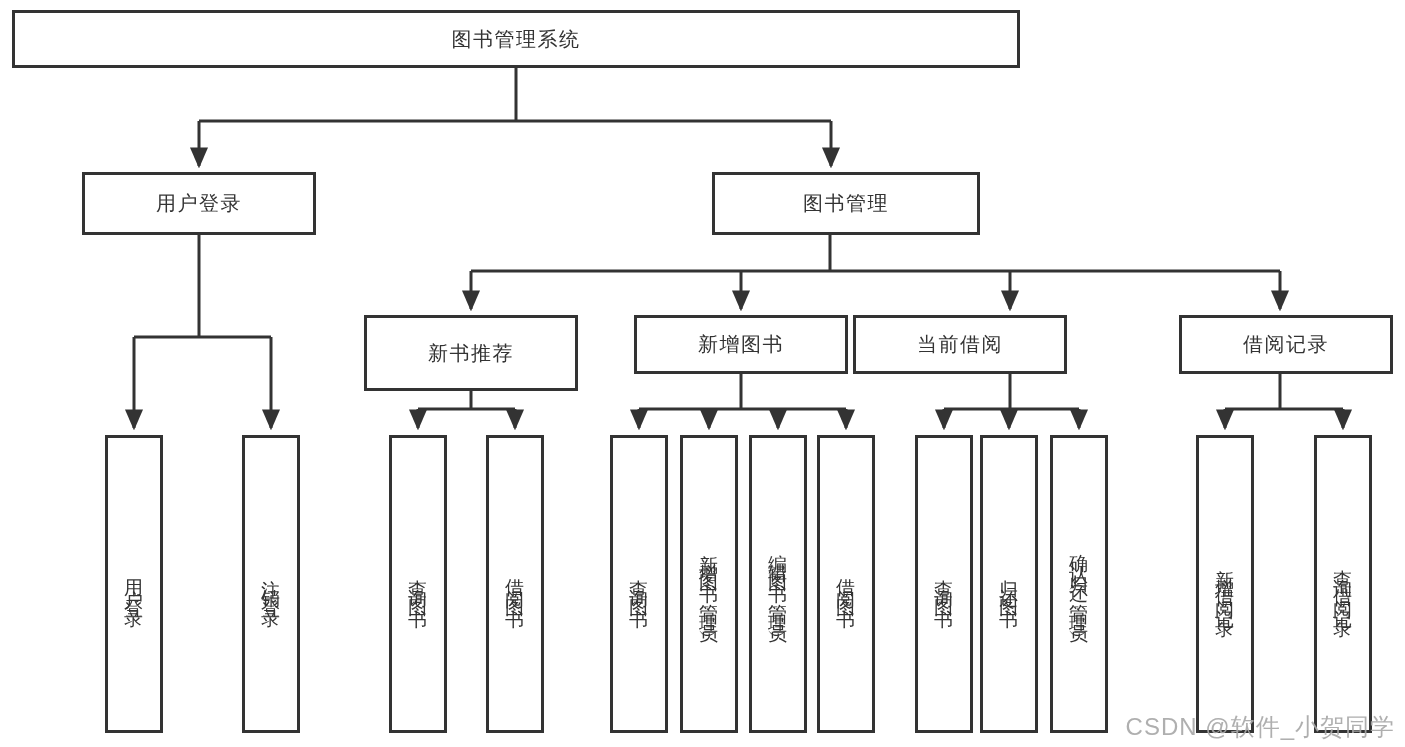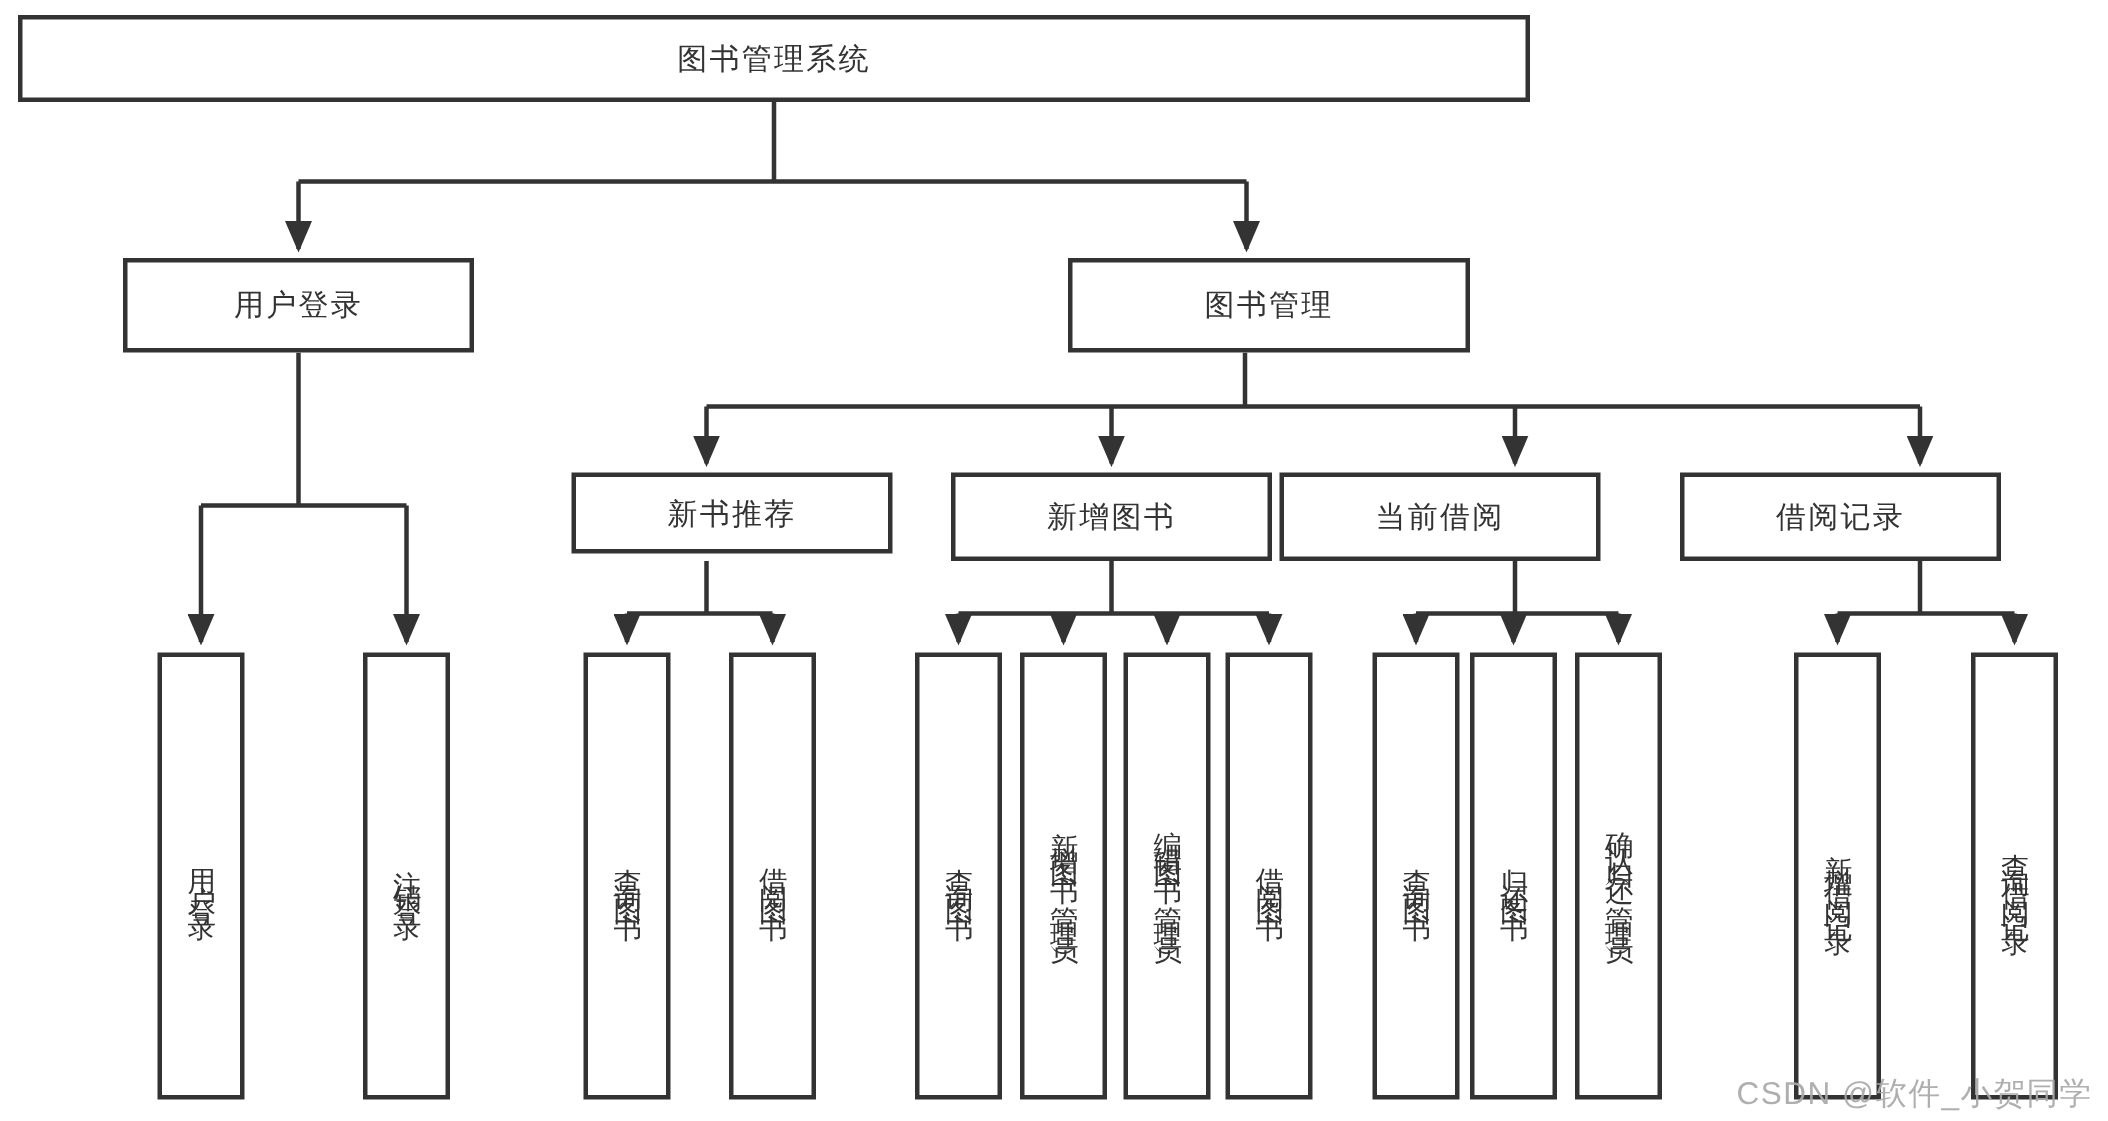--- a/index.html
+++ b/index.html
@@ -34,21 +34,21 @@
   }
   svg.wires {
     position: absolute;
     left: 0; top: 0;
     z-index: 1;
   }
   .watermark {
     position: absolute;
     right: 10px;
     bottom: 4px;
-    font-size: 21px;
+    font-size: 24px;
     letter-spacing: 1px;
     color: rgba(168, 168, 168, 0.92);
     z-index: 5;
     pointer-events: none;
   }
 </style>
 </head>
 <body>
 
 <div class="stage">
@@ -95,30 +95,30 @@
     <span class="lbl">图书管理系统</span>
   </div>
 
   <div class="box h" style="left:82px; top:172px; width:234px; height:63px;">
     <span class="lbl">用户登录</span>
   </div>
   <div class="box h" style="left:712px; top:172px; width:268px; height:63px;">
     <span class="lbl">图书管理</span>
   </div>
 
-  <div class="box h" style="left:364px; top:315px; width:214px; height:54px;margin-left:17px;">
+  <div class="box h" style="left:364px; top:315px; width:214px; height:76px;">
     <span class="lbl">新书推荐</span>
   </div>
   <div class="box h" style="left:634px; top:315px; width:214px; height:59px;">
     <span class="lbl">新增图书</span>
   </div>
   <div class="box h" style="left:853px; top:315px; width:214px; height:59px;">
     <span class="lbl">当前借阅</span>
   </div>
-  <div class="box h" style="left:1120px; top:315px; width:214px; height:59px;">
+  <div class="box h" style="left:1179px; top:315px; width:214px; height:59px;">
     <span class="lbl">借阅记录</span>
   </div>
 
   <div class="box v" style="left:105px; top:435px; width:58px; height:298px;">
     <span class="lbl">用户登录</span>
   </div>
   <div class="box v" style="left:242px; top:435px; width:58px; height:298px;">
     <span class="lbl">注销登录</span>
   </div>
 

